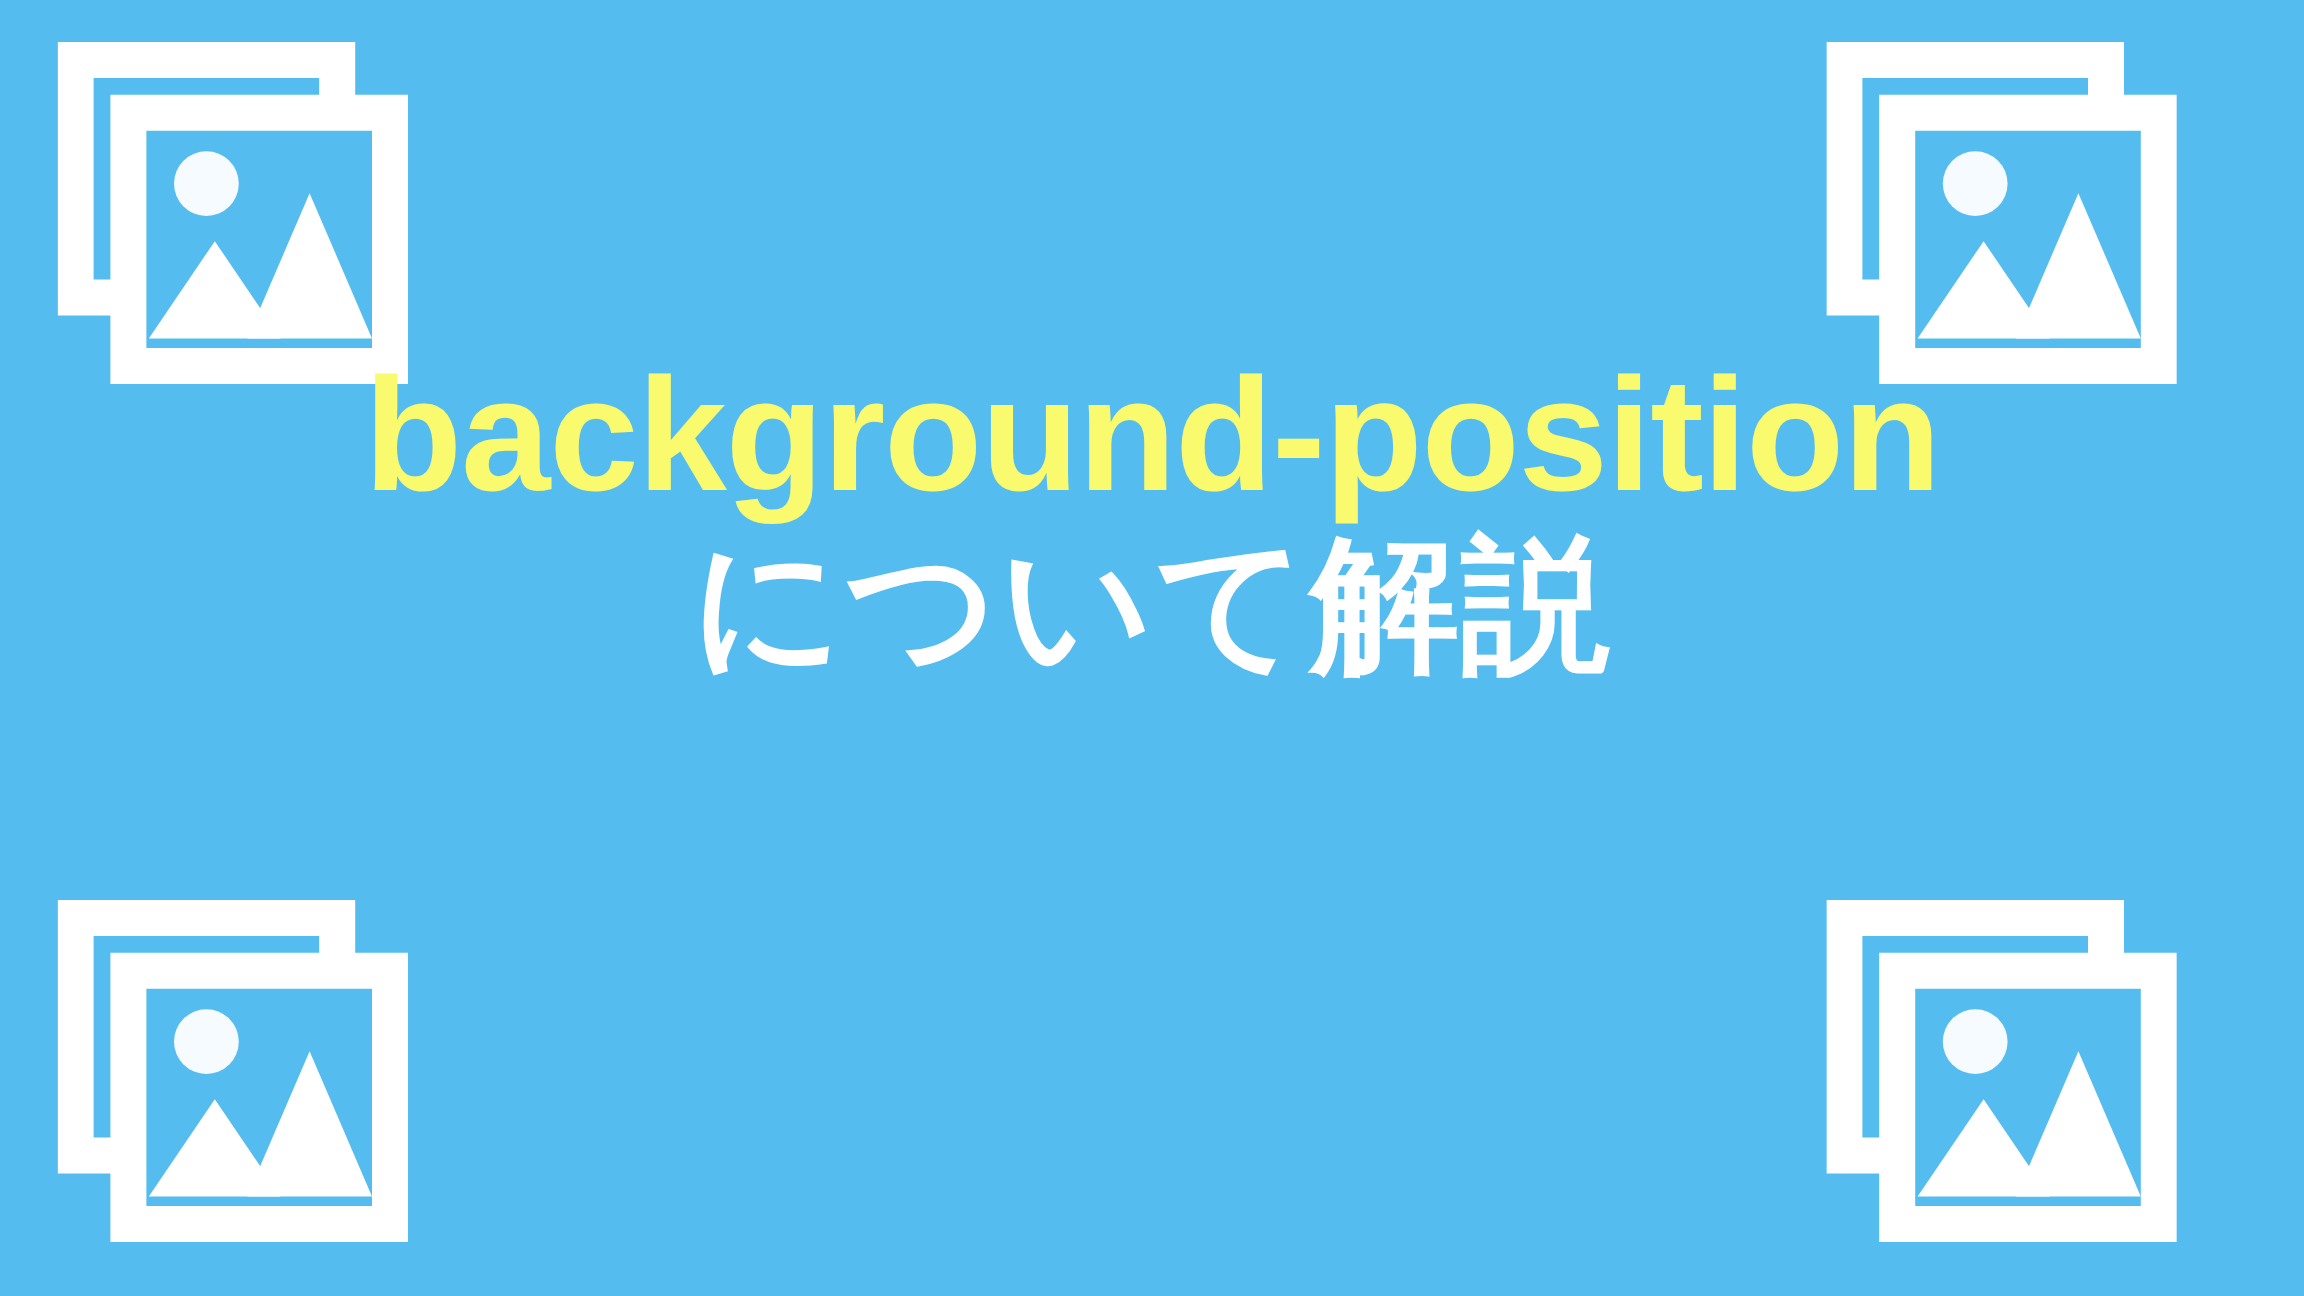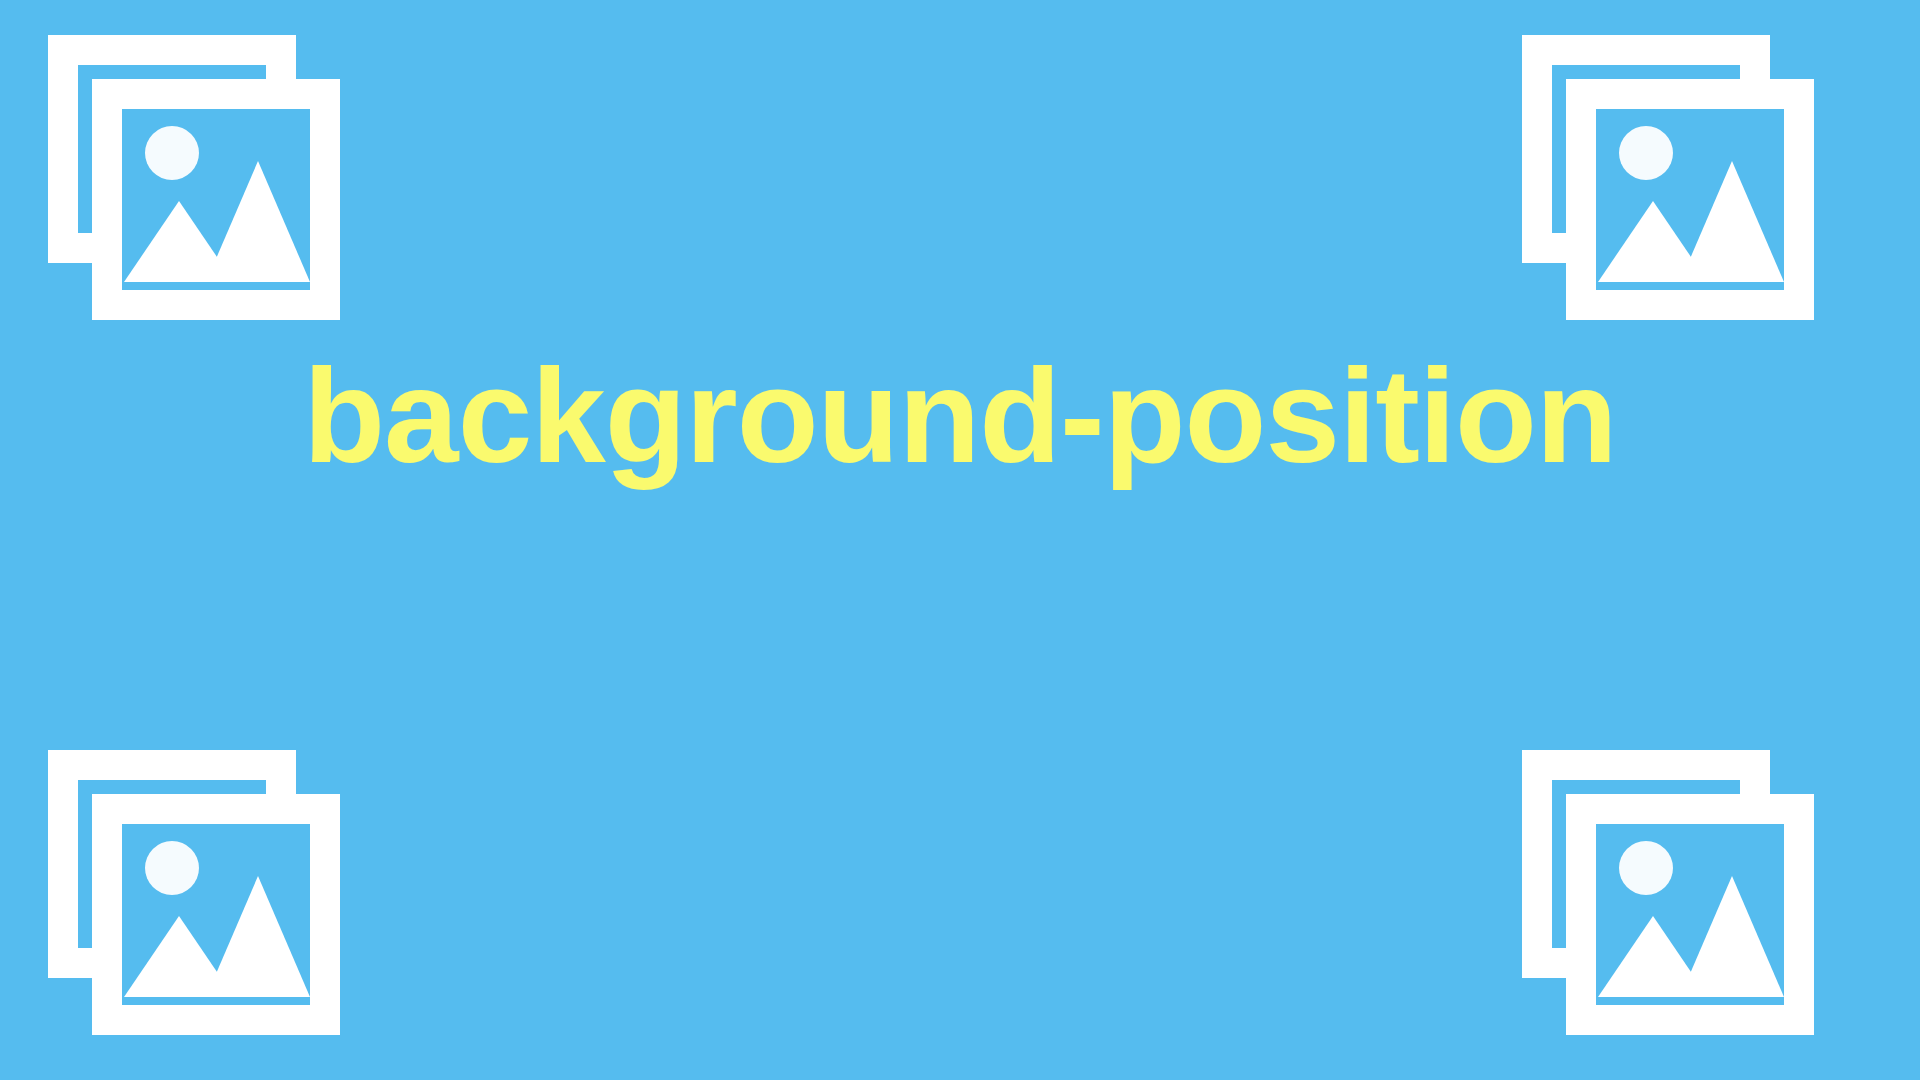--- a/index.html
+++ b/index.html
@@ -36,21 +36,21 @@
 
   .icon-tl { left: 48px;   top: 35px;  }
   .icon-tr { left: 1522px; top: 35px;  }
   .icon-bl { left: 48px;   top: 750px; }
   .icon-br { left: 1522px; top: 750px; }
 
   
   #headline {
     position: absolute;
     left: 0;
-    top: 0;
+    top: 17px;
     width: 1920px;
     height: 832px;
     display: flex;
     flex-direction: column;
     align-items: center;
     justify-content: center;
     text-align: right;
   }
 
   #title-latin {
@@ -123,15 +123,16 @@
       <path fill="#ffffff" d="M0 0 H248 V56 H218 V30 H30 V198 H56 V228 H0 Z"></path>
       <path fill="#ffffff" fill-rule="evenodd" d="M44 44 H292 V285 H44 Z M74 74 V255 H262 V74 Z"></path>
       <circle cx="124" cy="118" r="27" fill="#f5fbfe"></circle>
       <path fill="#ffffff" d="M210 126 L262 247 H158 Z"></path>
       <path fill="#ffffff" d="M131 166 L186 247 H76 Z"></path>
     </svg>
   </div>
 
   <div id="headline">
     <div id="title-latin">background-position</div>
+    <div id="title-jp">について解説</div>
   </div>
 
 </div>
 
 </body></html>

